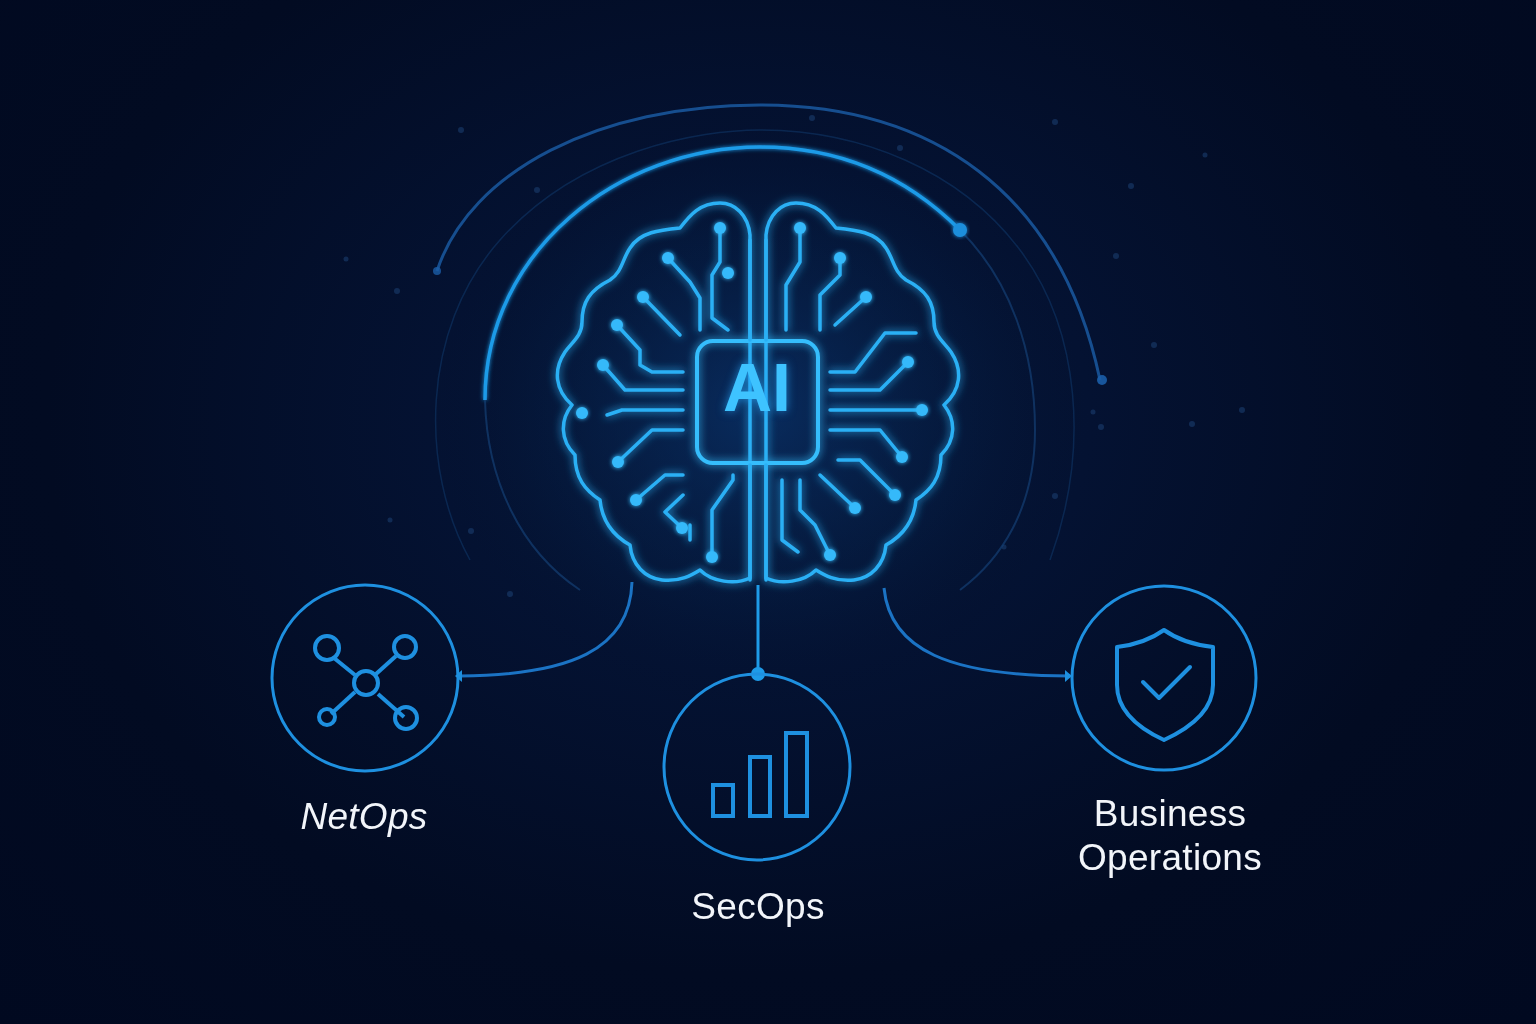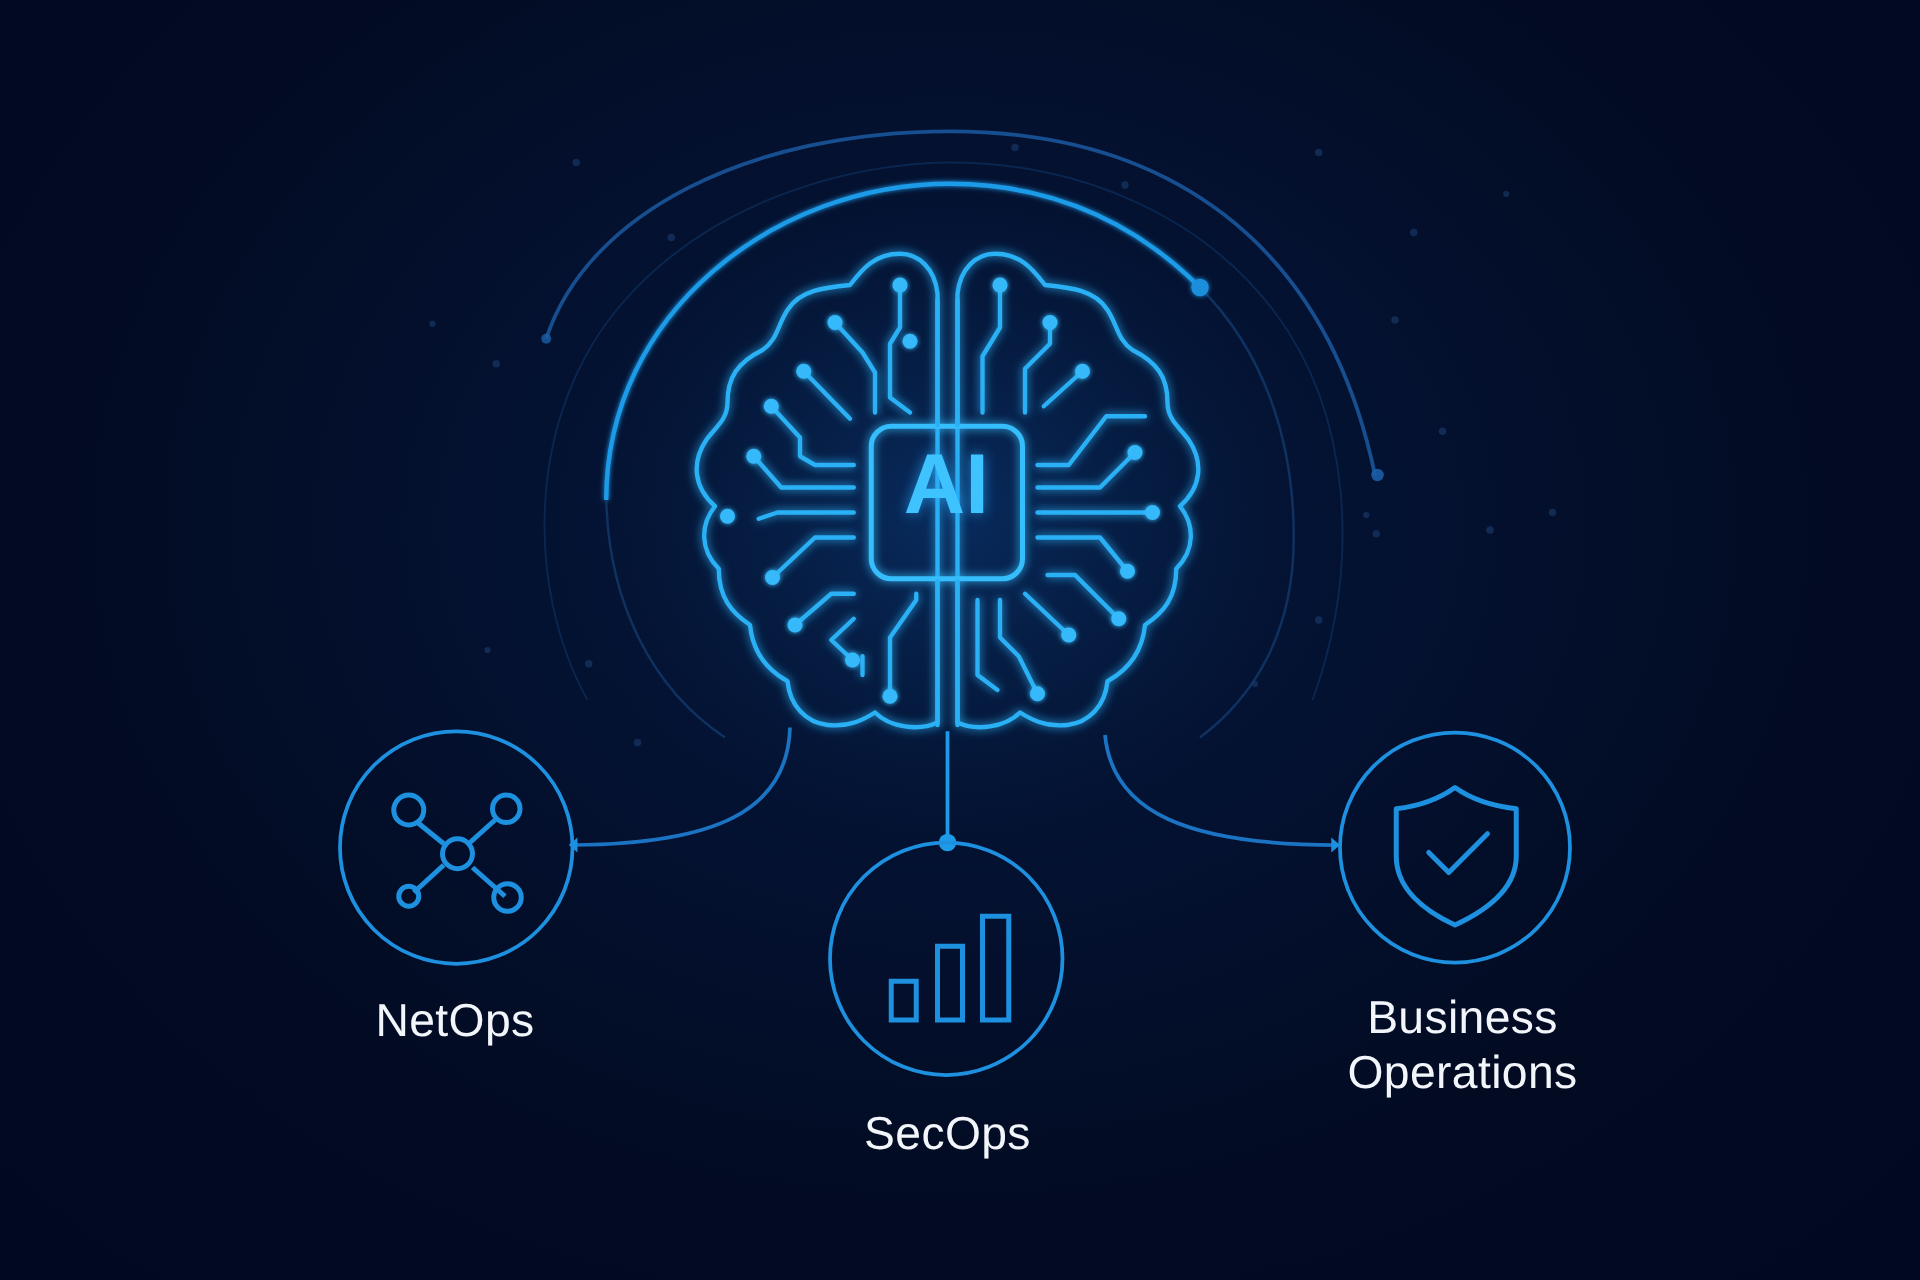--- a/index.html
+++ b/index.html
@@ -25,21 +25,21 @@
   .label {
     position: absolute;
     color: #f2f5fa;
     font-family: "Liberation Sans", "DejaVu Sans", sans-serif;
     font-size: 37px;
     font-weight: 500;
     text-align: center;
     line-height: 44px;
     letter-spacing: 0.3px;
   }
-  .label-netops { left: 264px; top: 795px; width: 200px; }
+  .label-netops { left: 264px; top: 795px; width: 200px; font-style: italic; }
   .label-secops { left: 658px; top: 885px; width: 200px; }
   .label-bizops { left: 1040px; top: 792px; width: 260px; }
   .ai-text {
     position: absolute;
     left: 697px; top: 332px; width: 120px; height: 110px;
     color: #3ec3ff;
     font-family: "Liberation Sans", "DejaVu Sans", sans-serif;
     font-size: 68px;
     font-weight: 700;
     line-height: 110px;

